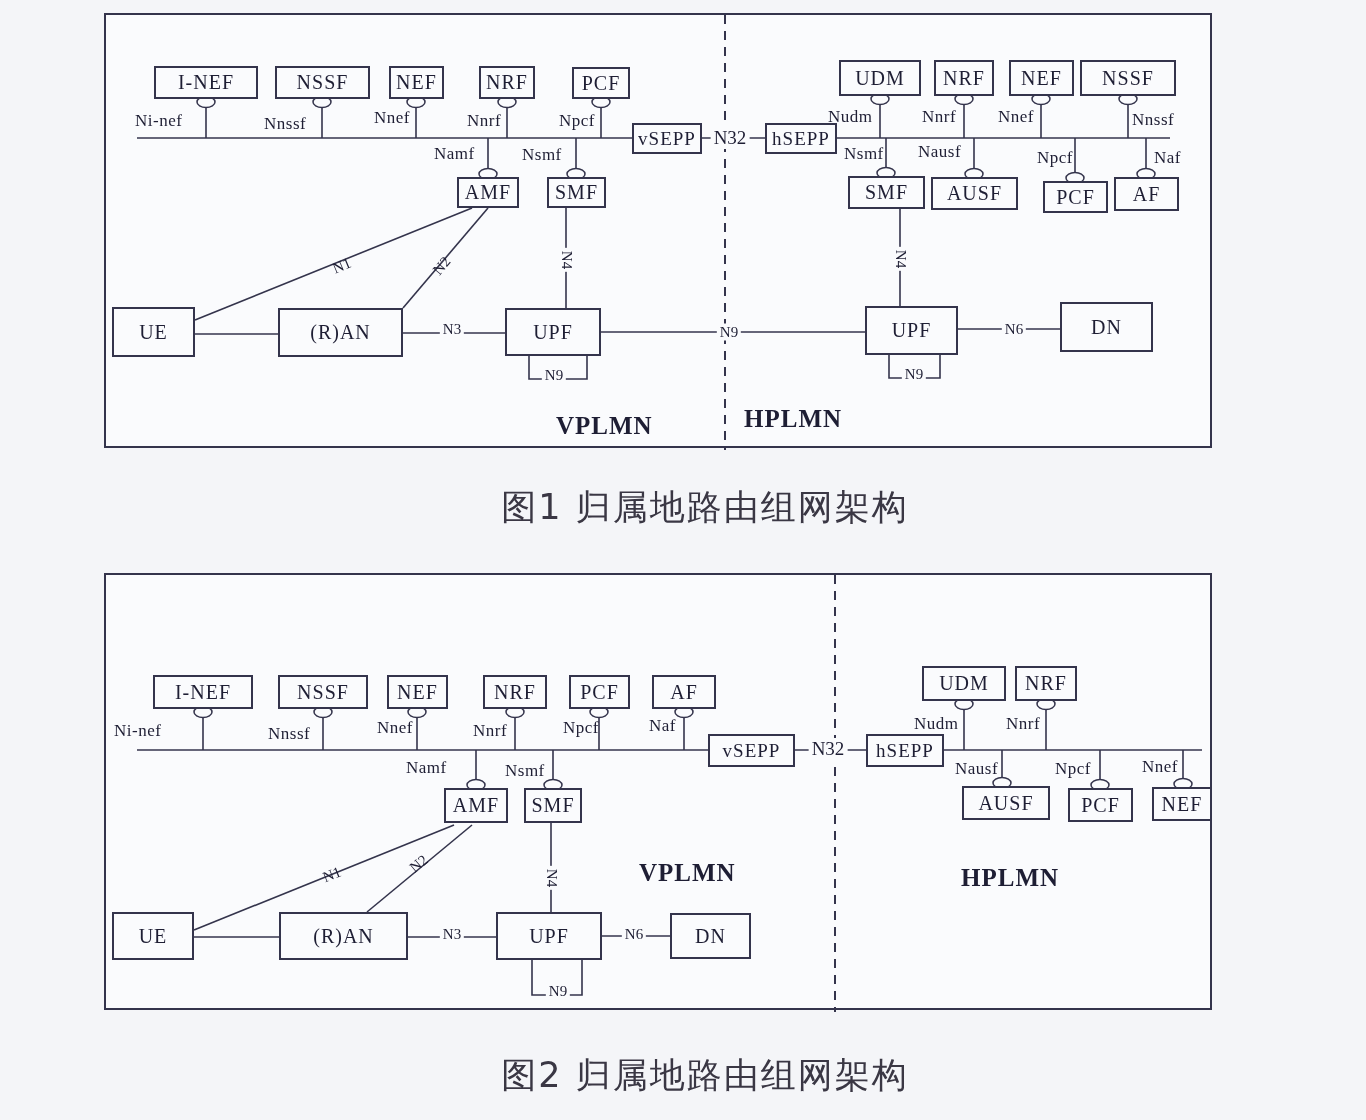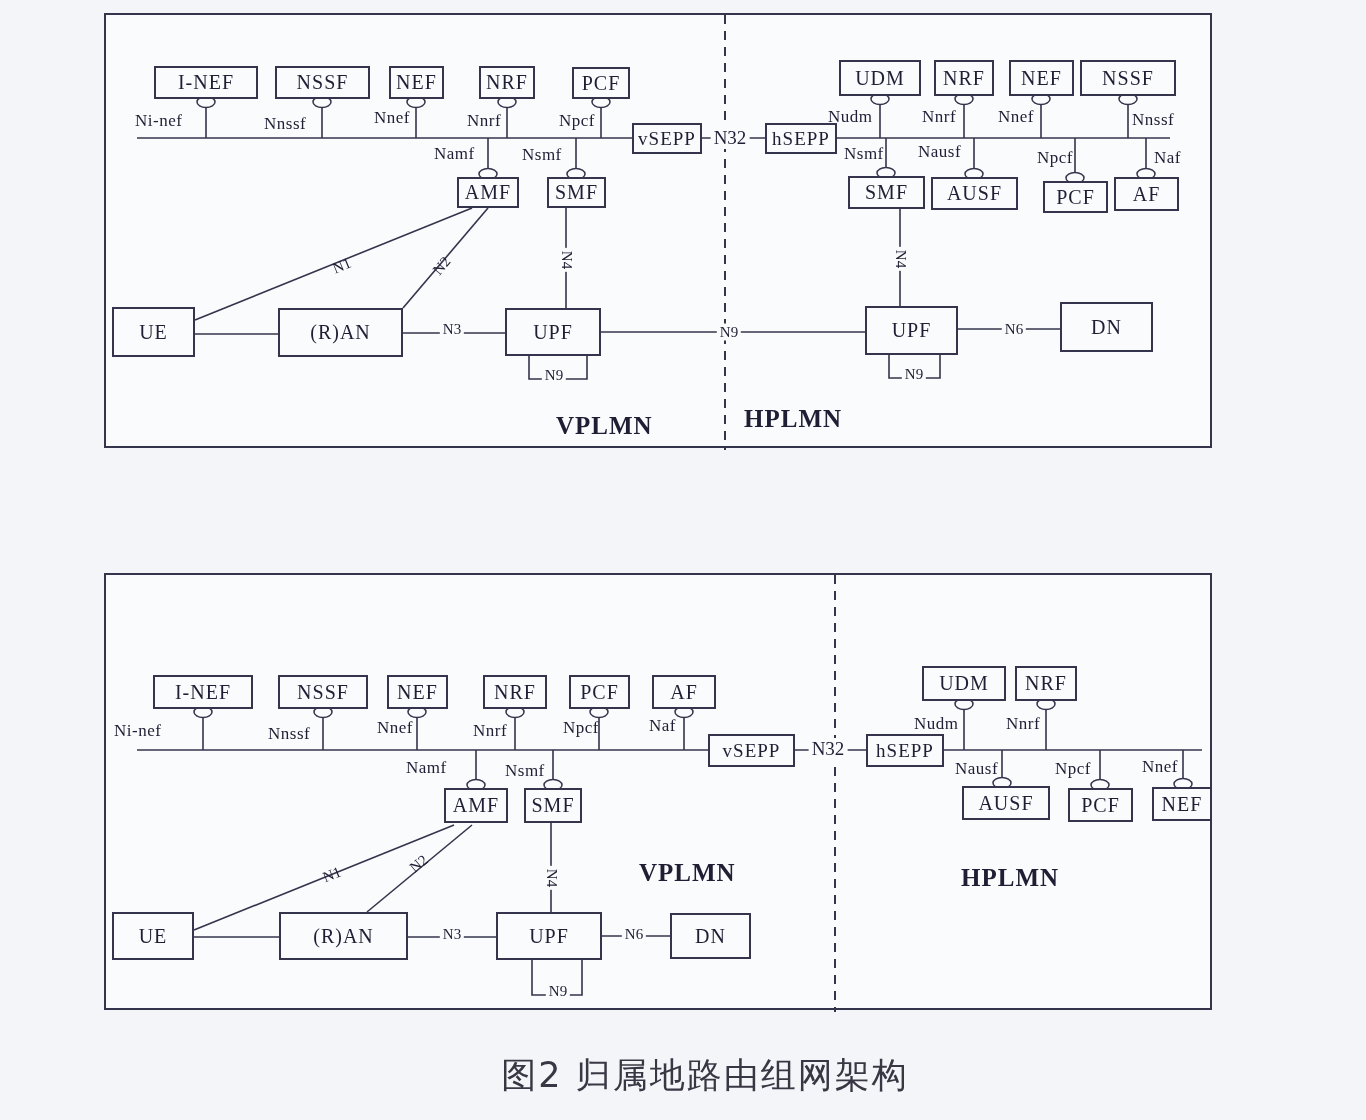--- a/index.html
+++ b/index.html
@@ -135,20 +135,21 @@
     <div class="link bg" style="left:794px;top:244px;transform:translate(-50%,-50%) rotate(90deg);">N4</div>
     <div class="link bg" style="left:623px;top:317px;">N9</div>
     <div class="link bg" style="left:448px;top:360px;">N9</div>
     <div class="link bg" style="left:808px;top:359px;">N9</div>
     <div class="link bg" style="left:908px;top:314px;">N6</div>
 
     <div class="region" style="left:450px;top:397px;">VPLMN</div>
     <div class="region" style="left:638px;top:390px;">HPLMN</div>
   </div>
 
+  <div class="caption" style="top:484px;">图1  归属地路由组网架构</div>
 
   <div class="panel" style="left:104px;top:573px;width:1108px;height:437px;">
     <svg width="1108" height="437" viewBox="0 0 1108 437">
       <line x1="729" y1="0" x2="729" y2="437" stroke-width="2" stroke-dasharray="9 7"></line>
 
       <line x1="31" y1="175" x2="602" y2="175" stroke-width="1.6"></line>
       <line x1="838" y1="175" x2="1096" y2="175" stroke-width="1.6"></line>
       <line x1="689" y1="175" x2="760" y2="175" stroke-width="1.6"></line>
 
       <line x1="97" y1="134" x2="97" y2="175" stroke-width="1.6"></line>

